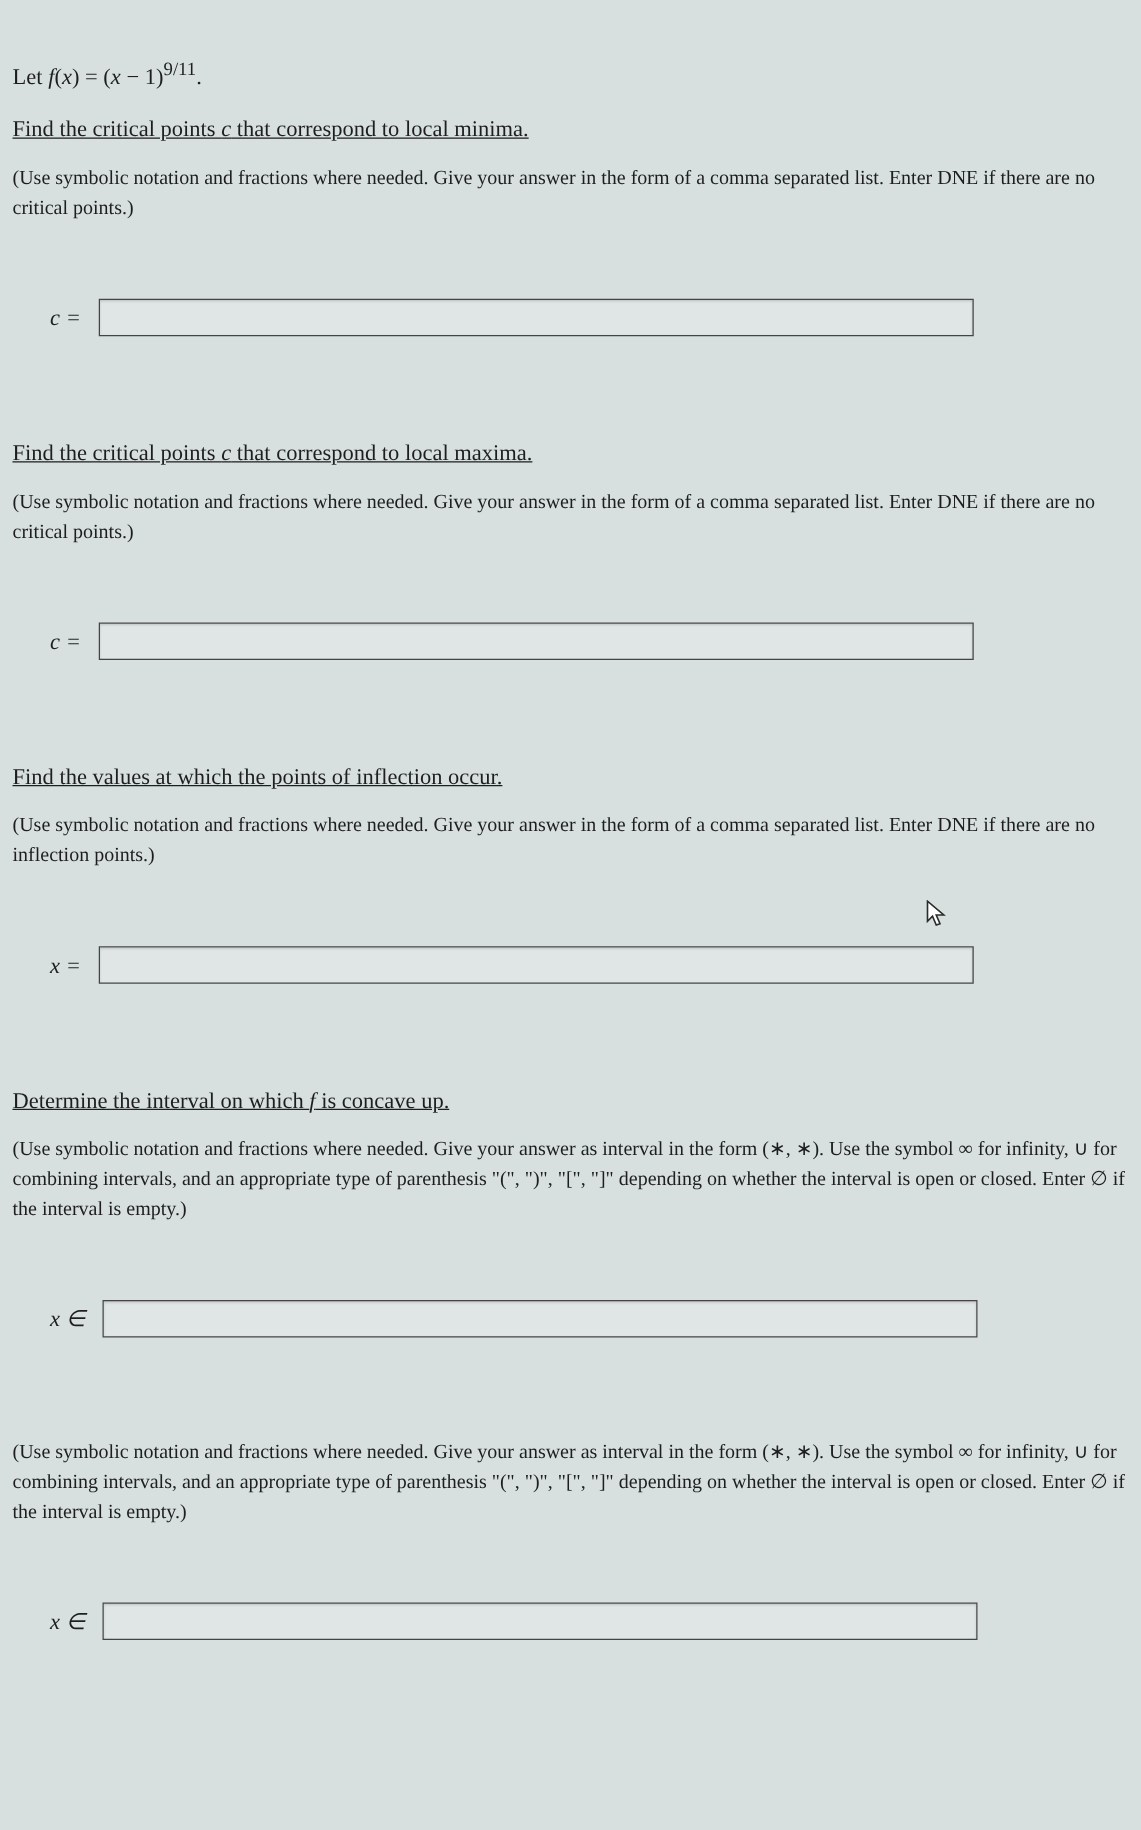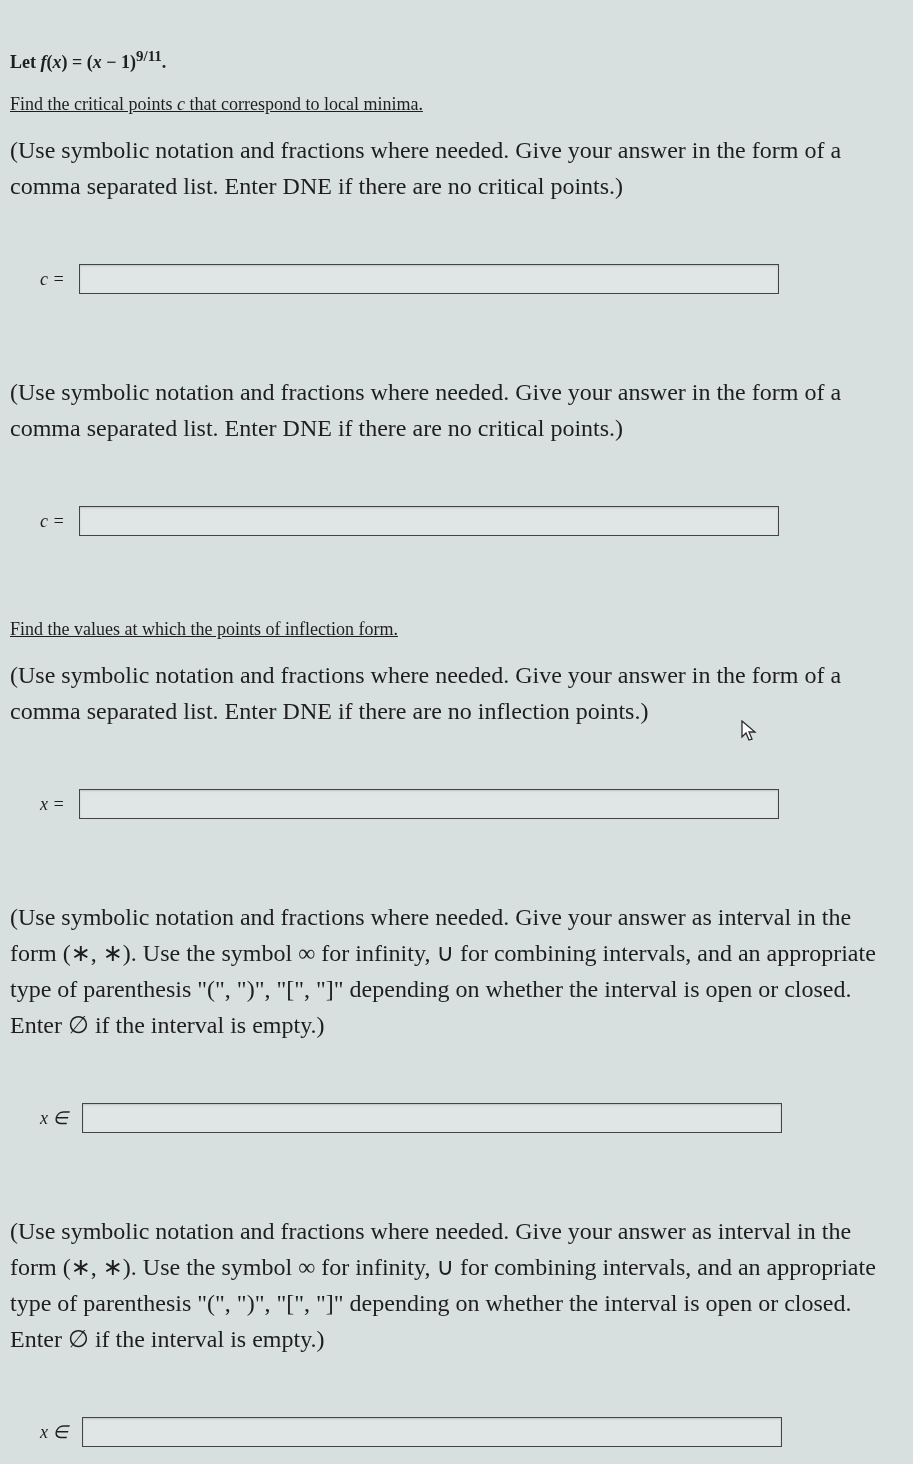--- a/index.html
+++ b/index.html
@@ -14,21 +14,21 @@
     padding: 48px 10px 40px 10px;
     box-sizing: border-box;
   }
   .prompt {
     font-size: 18px;
     line-height: 1.5;
     margin: 0 0 14px 0;
     text-decoration: underline;
   }
   .instruction {
-    font-size: 24px;
+    font-size: 16px;
     line-height: 1.5;
     margin: 0 0 60px 0;
   }
   .math-var {
     font-family: 'Times New Roman', serif;
     font-style: italic;
   }
   .answer-row {
     display: flex;
     align-items: center;
@@ -57,57 +57,58 @@
   .cursor {
     position: absolute;
     width: 18px;
     height: 24px;
     pointer-events: none;
   }
   .cursor svg { display:block; }
   .intro {
     font-size: 18px;
     margin: 0 0 18px 0;
-    font-weight: bold;
   }
 </style>
 </head>
 <body>
 
 <div class="page">
 
   <p class="intro">Let <span class="math-var">f</span>(<span class="math-var">x</span>) = (<span class="math-var">x</span> − 1)<sup>9/11</sup>.</p>
 
   <div class="block">
     <p class="prompt">Find the critical points <span class="math-var">c</span> that correspond to local minima.</p>
     <p class="instruction">(Use symbolic notation and fractions where needed. Give your answer in the form of a comma separated list. Enter DNE if there are no critical points.)</p>
     <div class="answer-row">
       <span class="answer-label"><span class="math-var">c</span> =</span>
       <input type="text" class="answer-input" style="">
     </div>
   </div>
 
   <div class="block">
+    <p class="prompt">Find the critical points <span class="math-var">c</span> that correspond to local maxima.</p>
     <p class="instruction">(Use symbolic notation and fractions where needed. Give your answer in the form of a comma separated list. Enter DNE if there are no critical points.)</p>
     <div class="answer-row">
       <span class="answer-label"><span class="math-var">c</span> =</span>
       <input type="text" class="answer-input" style="">
     </div>
   </div>
 
   <div class="block">
-    <p class="prompt">Find the values at which the points of inflection form.</p>
+    <p class="prompt">Find the values at which the points of inflection occur.</p>
     <p class="instruction">(Use symbolic notation and fractions where needed. Give your answer in the form of a comma separated list. Enter DNE if there are no inflection points.)</p>
     <div class="answer-row">
       <span class="answer-label"><span class="math-var">x</span> =</span>
       <input type="text" class="answer-input" style="">
     </div>
   </div>
 
   <div class="block">
+    <p class="prompt">Determine the interval on which <span class="math-var">f</span> is concave up.</p>
     <p class="instruction">(Use symbolic notation and fractions where needed. Give your answer as interval in the form (∗, ∗). Use the symbol ∞ for infinity, ∪ for combining intervals, and an appropriate type of parenthesis "(", ")", "[", "]" depending on whether the interval is open or closed. Enter ∅ if the interval is empty.)</p>
     <div class="answer-row">
       <span class="answer-label"><span class="math-var">x</span> ∈</span>
       <input type="text" class="answer-input" style="">
     </div>
   </div>
 
   <div class="block">
     <p class="instruction">(Use symbolic notation and fractions where needed. Give your answer as interval in the form (∗, ∗). Use the symbol ∞ for infinity, ∪ for combining intervals, and an appropriate type of parenthesis "(", ")", "[", "]" depending on whether the interval is open or closed. Enter ∅ if the interval is empty.)</p>
     <div class="answer-row" style="margin-bottom:10px;">

